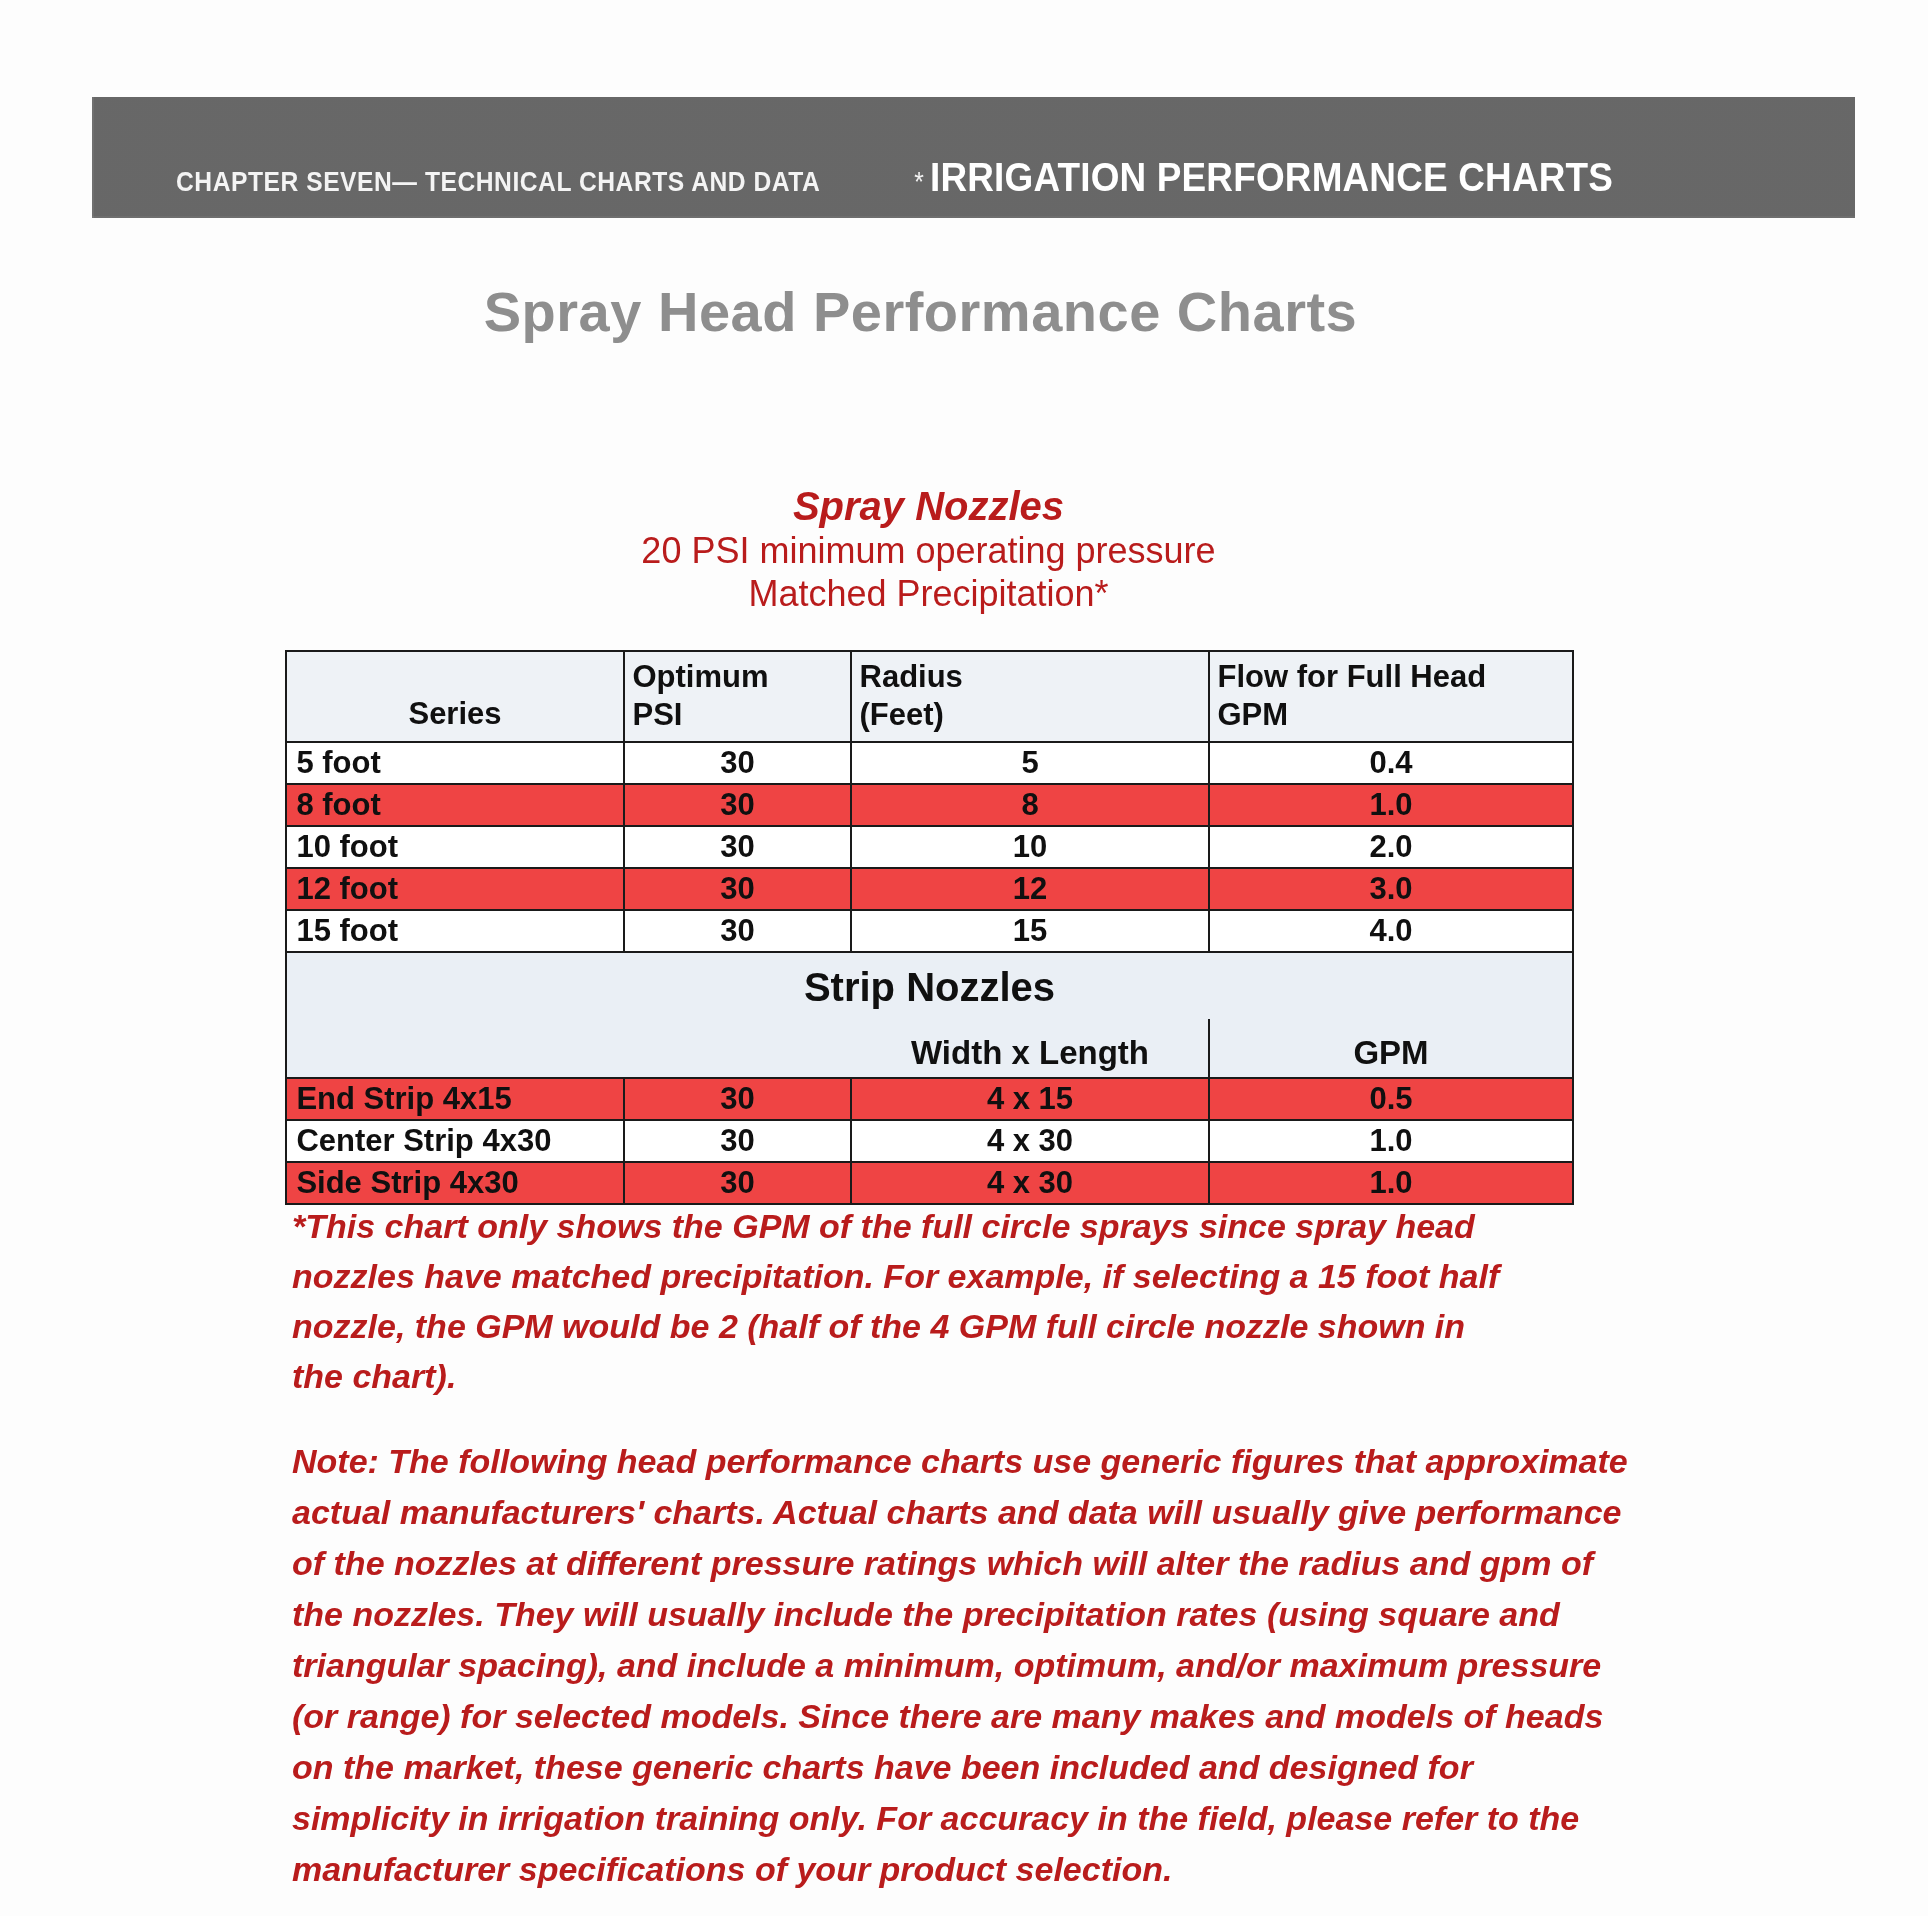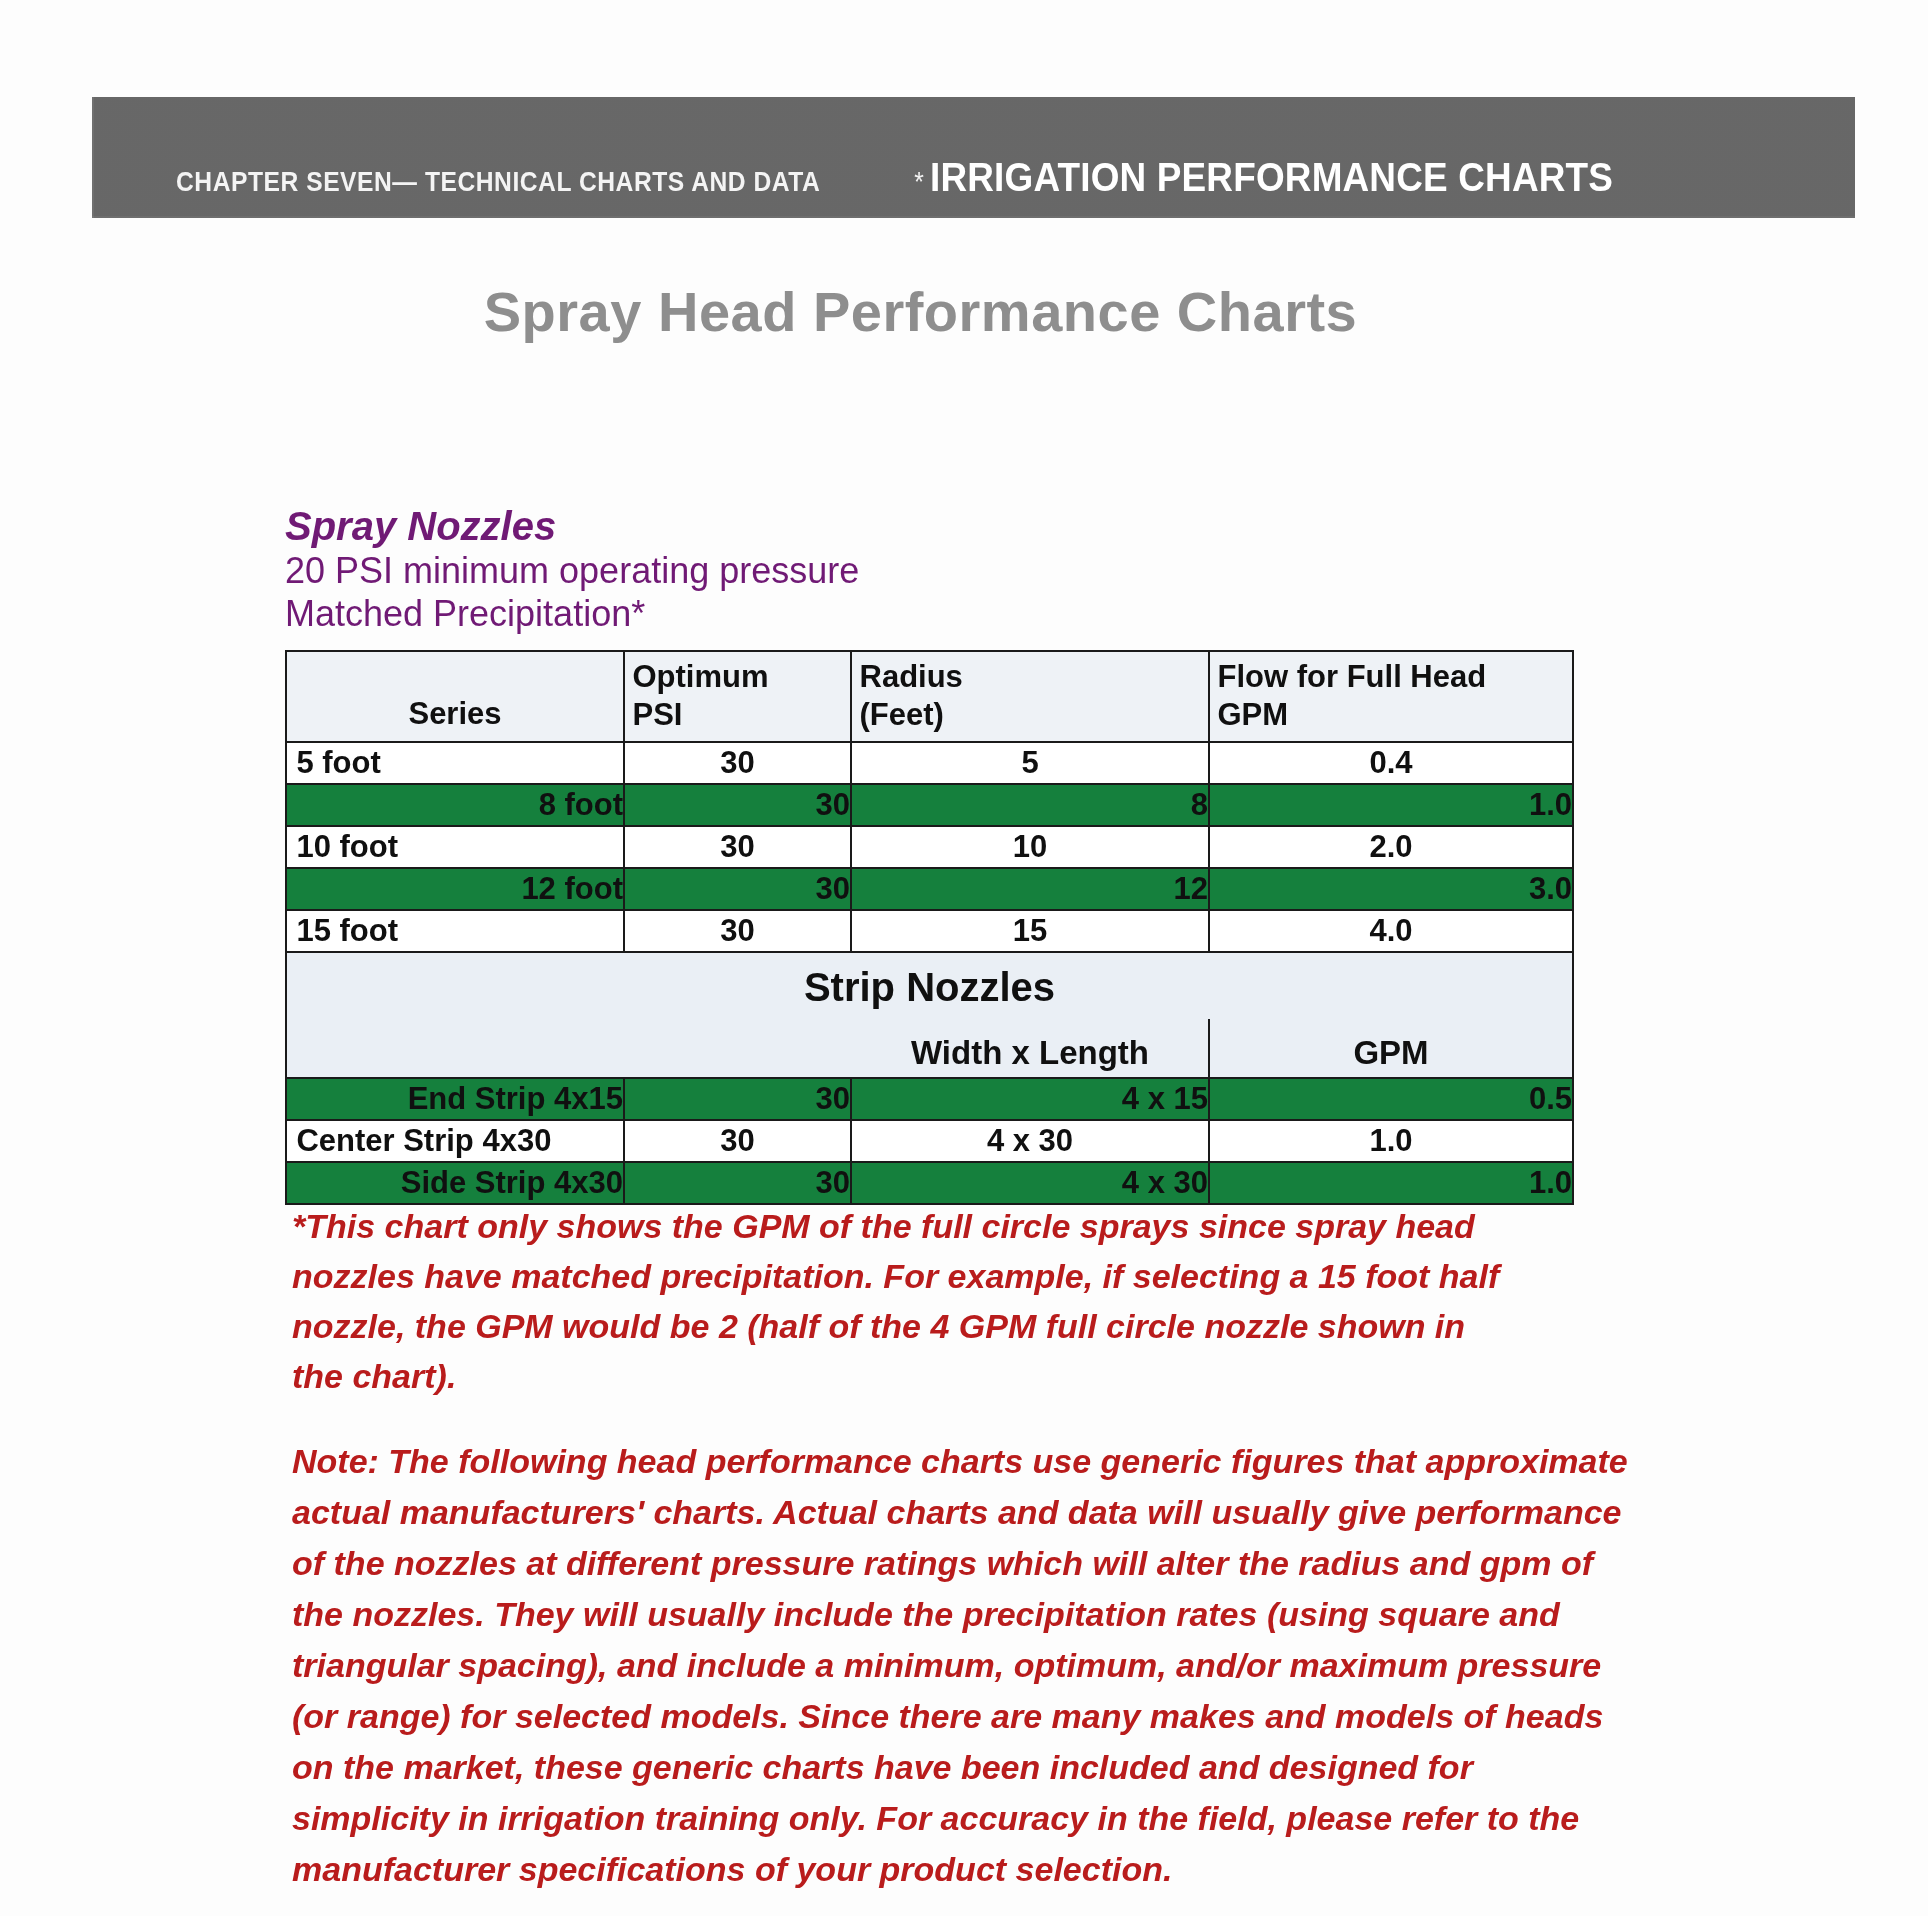--- a/index.html
+++ b/index.html
@@ -80,23 +80,24 @@
     font-family: "Liberation Sans", sans-serif;
     font-weight: bold;
     font-size: 56px;
     letter-spacing: 0.5px;
   }
 
   
   .caption-block {
     position: absolute;
     left: 285px;
-    top: 504px;
+    top: 484px;
     width: 1287px;
-    color: #701a75;
+    text-align: center;
+    color: #b91c1c;
   }
   .caption-1 {
     font-family: "Liberation Sans", sans-serif;
     font-style: italic;
     font-weight: bold;
     font-size: 40px;
     line-height: 45px;
   }
   .caption-2 {
     font-family: "Liberation Sans", sans-serif;
@@ -161,21 +162,21 @@
     text-align: left;
     padding-left: 9.4px !important;
     height: 53px;
     font-size: 33px;
   }
   .cell-num {
     text-align: center;
     height: 53px;
     font-size: 33px;
   }
-  .row-tint td { background: #15803d; text-align: right; }
+  .row-tint td { background: #ef4444; }
   .row-plain td { background: #ffffff; border-radius: 6px; }
 
   
   .strip-banner td {
     background: #eaeff5;
     height: 62px;
     text-align: center;
     font-size: 40px;
     border-bottom: none !important;
     padding-top: 3.8px !important;

